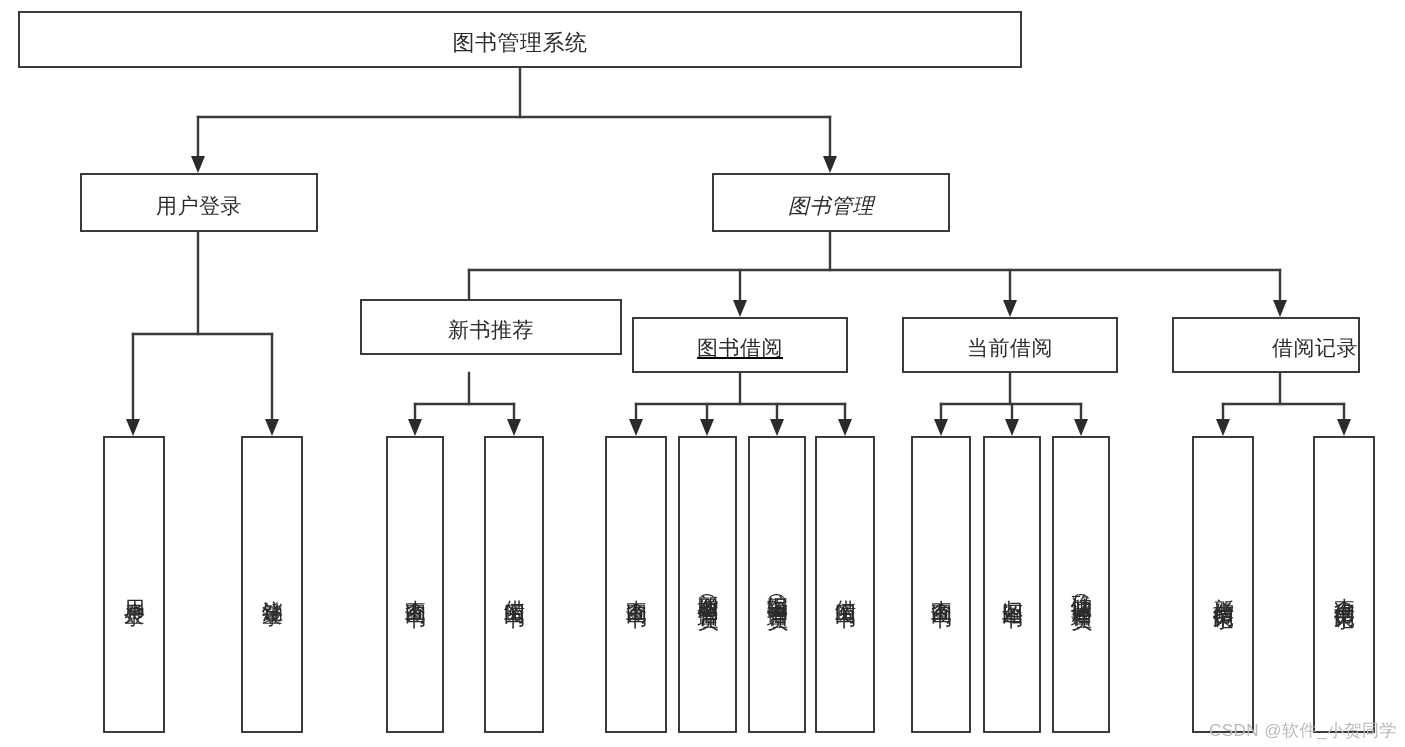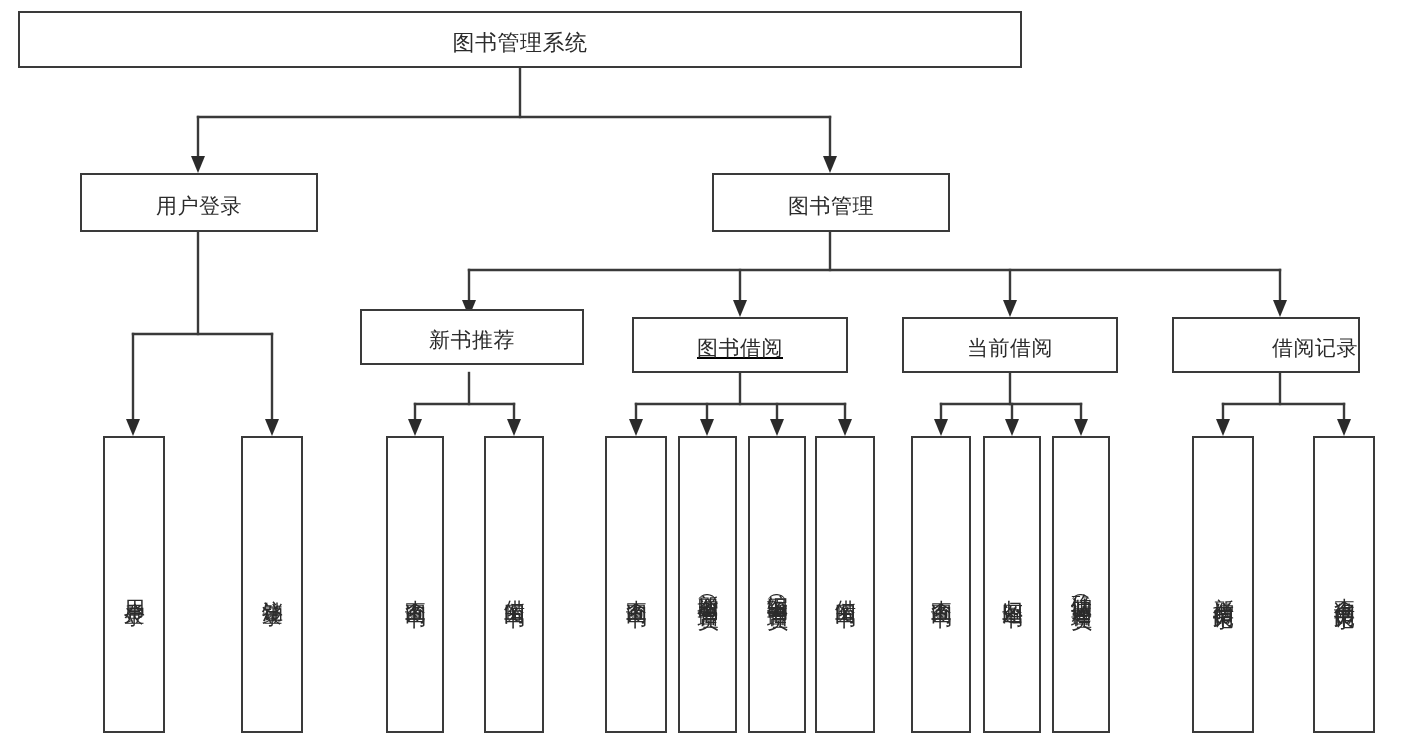--- a/index.html
+++ b/index.html
@@ -136,24 +136,24 @@
       </g>
   </svg>
 
   <div id="node-layer">
       <div class="node root" style="left: 18px; top: 11px; width: 1004px; height: 57px;">
         <span class="node-label">图书管理系统</span>
       </div>
       <div class="node" style="left: 80px; top: 173px; width: 238px; height: 59px;">
         <span class="node-label">用户登录</span>
       </div>
-      <div class="node" style="left: 712px; top: 173px; width: 238px; height: 59px;">
+      <div class="node" style="left: 712px; top: 173px; width: 238px; height: 59px; font-style: italic;">
         <span class="node-label">图书管理</span>
       </div>
-      <div class="node" style="left: 360px; top: 309px; width: 224px; height: 56px;">
+      <div class="node" style="left: 360px; top: 299px; width: 262px; height: 56px;">
         <span class="node-label">新书推荐</span>
       </div>
       <div class="node" style="left: 632px; top: 317px; width: 216px; height: 56px; text-decoration: underline;">
         <span class="node-label">图书借阅</span>
       </div>
       <div class="node" style="left: 902px; top: 317px; width: 216px; height: 56px; align-items: center;">
         <span class="node-label">当前借阅</span>
       </div>
       <div class="node" style="left: 1172px; top: 317px; width: 188px; height: 56px; justify-content: flex-end;">
         <span class="node-label">借阅记录</span>
@@ -192,13 +192,14 @@
         <span class="node-label">确认归还（管理员）</span>
       </div>
       <div class="node vertical" style="left: 1192px; top: 436px; width: 62px; height: 297px;">
         <span class="node-label">新增借阅记录</span>
       </div>
       <div class="node vertical" style="left: 1313px; top: 436px; width: 62px; height: 297px;">
         <span class="node-label">查询借阅记录</span>
       </div>
     </div>
 
+  <div class="watermark">CSDN @软件_小贺同学</div>
 </div>
 
 </body></html>

